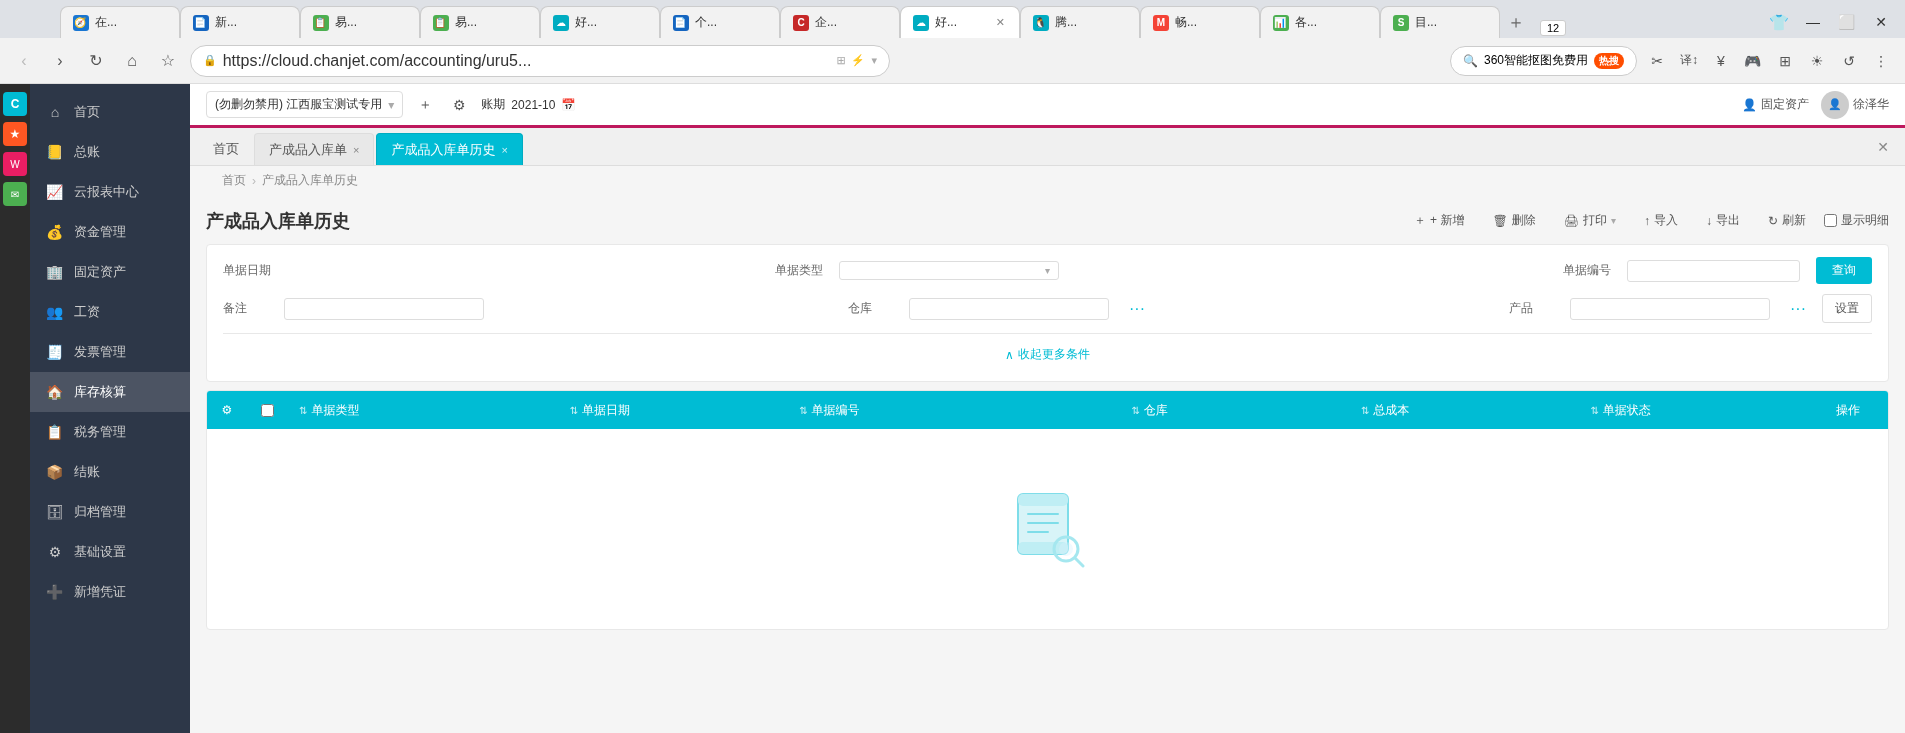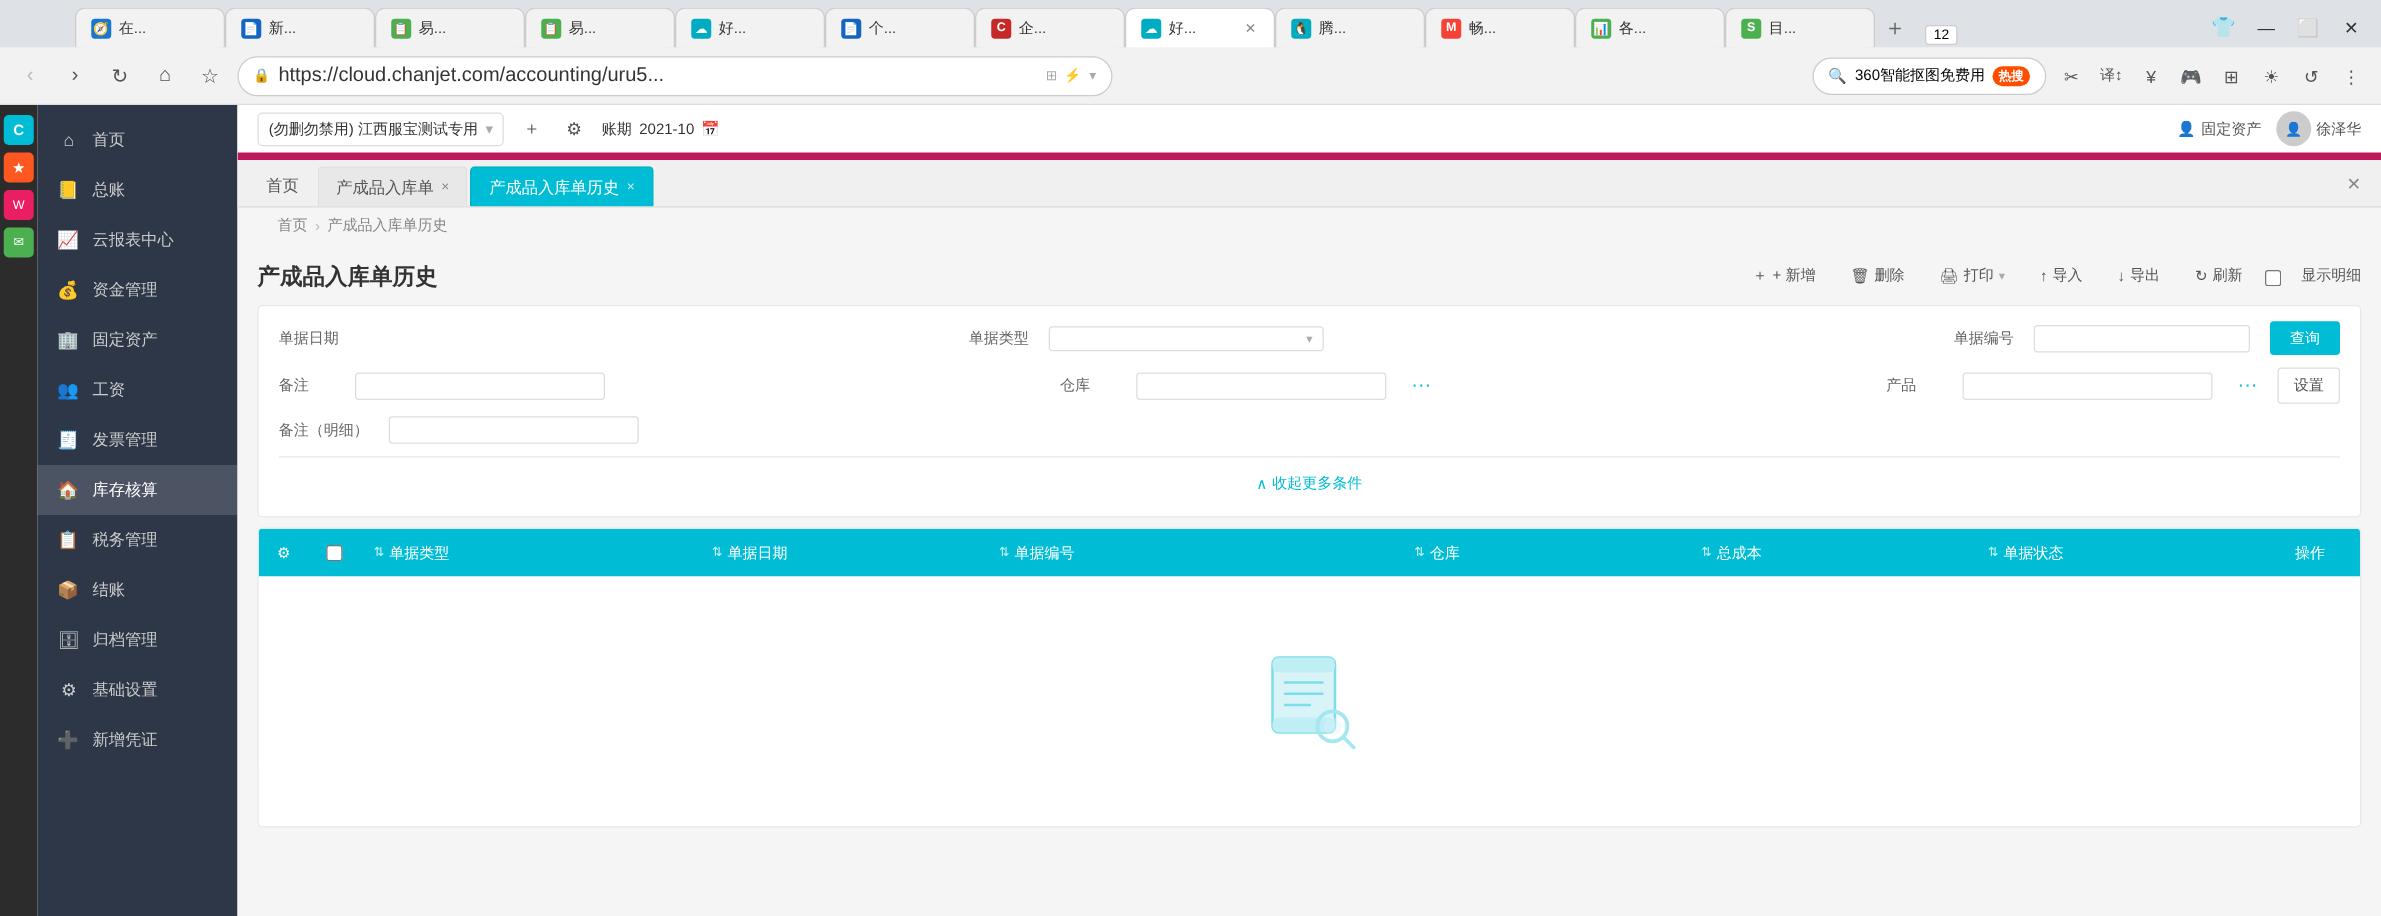--- a/index.html
+++ b/index.html
@@ -46,21 +46,21 @@
     .sidebar-logo-sub { font-size: 10px; color: rgba(255,255,255,0.8); }
     .sidebar-nav { flex: 1; padding: 8px 0; }
     .sidebar-item { height: 40px; display: flex; align-items: center; padding: 0 16px; gap: 10px; cursor: pointer; color: #ccc; font-size: 13px; }
     .sidebar-item.active { background: rgba(255,255,255,0.15); color: #fff; }
     .sidebar-item-icon { width: 18px; text-align: center; font-size: 14px; }
 
     
     .main-content { flex: 1; background: #f5f5f5; display: flex; flex-direction: column; overflow: hidden; }
 
     
-    .top-header { height: 44px; background: #fff; display: flex; align-items: center; padding: 0 16px; gap: 12px; border-bottom: 6px solid #be185d; justify-content: space-between; }
+    .top-header { height: 44px; background: #fff; display: flex; align-items: center; padding: 0 16px; gap: 12px; border-bottom: 3px solid #be185d; justify-content: space-between; }
     .header-left { display: flex; align-items: center; gap: 10px; }
     .company-select { display: flex; align-items: center; gap: 6px; border: 1px solid #ddd; border-radius: 4px; padding: 4px 8px; cursor: pointer; font-size: 12px; color: #333; }
     .account-period { display: flex; align-items: center; gap: 6px; font-size: 12px; color: #333; }
     .period-value { color: #333; font-weight: 500; }
     .header-right { display: flex; align-items: center; gap: 12px; }
     .header-action { display: flex; align-items: center; gap: 4px; font-size: 12px; color: #555; cursor: pointer; }
     .avatar { width: 28px; height: 28px; border-radius: 50%; background: #ccc; display: flex; align-items: center; justify-content: center; font-size: 11px; color: #333; }
     .page-tab { height: 32px; padding: 0 14px; display: flex; align-items: center; gap: 6px; cursor: pointer; font-size: 13px; color: #555; border-radius: 4px 4px 0 0; background: transparent; border: 1px solid transparent; }
     .page-tab.active { background: #00bcd4; color: #fff; border-color: #00acc1; }
     .breadcrumb { display: flex; align-items: center; gap: 6px; padding: 6px 16px; font-size: 12px; color: #888; }
@@ -351,21 +351,21 @@
               <span>导入</span>
             </button>
             <button class="action-btn">
               <span>↓</span>
               <span>导出</span>
             </button>
             <button class="action-btn">
               <span>↻</span>
               <span>刷新</span>
             </button>
-            <label style="display:flex;align-items:flex-end;gap:16px;font-size:12px;color:#555;cursor:pointer;">
+            <label style="display:flex;align-items:center;gap:4px;font-size:12px;color:#555;cursor:pointer;">
               <input type="checkbox" style="cursor: pointer;">
               <span>显示明细</span>
             </label>
           </div>
         </div>
 
         <div class="filter-area">
 
           <div class="filter-row">
             <span class="filter-label">单据日期</span>
@@ -392,24 +392,20 @@
             <span class="filter-label">仓库</span>
             <input class="filter-input" type="text" value="" style="min-width: 200px;">
             <span style="color:#00bcd4;font-size:16px;cursor:pointer;margin-left:4px;">···</span>
             <span style="flex:1;"></span>
             <span class="filter-label">产品</span>
             <input class="filter-input" type="text" value="" style="min-width: 200px;">
             <span style="color:#00bcd4;font-size:16px;cursor:pointer;margin-left:4px;">···</span>
             <button class="btn-settings">设置</button>
           </div>
 
-          <div class="filter-row">
-            <span class="filter-label">备注（明细）</span>
-            <input class="filter-input" type="text" value="" style="min-width: 200px;">
-          </div>
 
           <div style="text-align:center;margin-top:4px;">
             <div style="height:1px;background:#e8e8e8;margin-bottom:6px;"></div>
             <span class="collapse-btn">
               <span>∧</span>
               <span>收起更多条件</span>
             </span>
           </div>
         </div>
 

